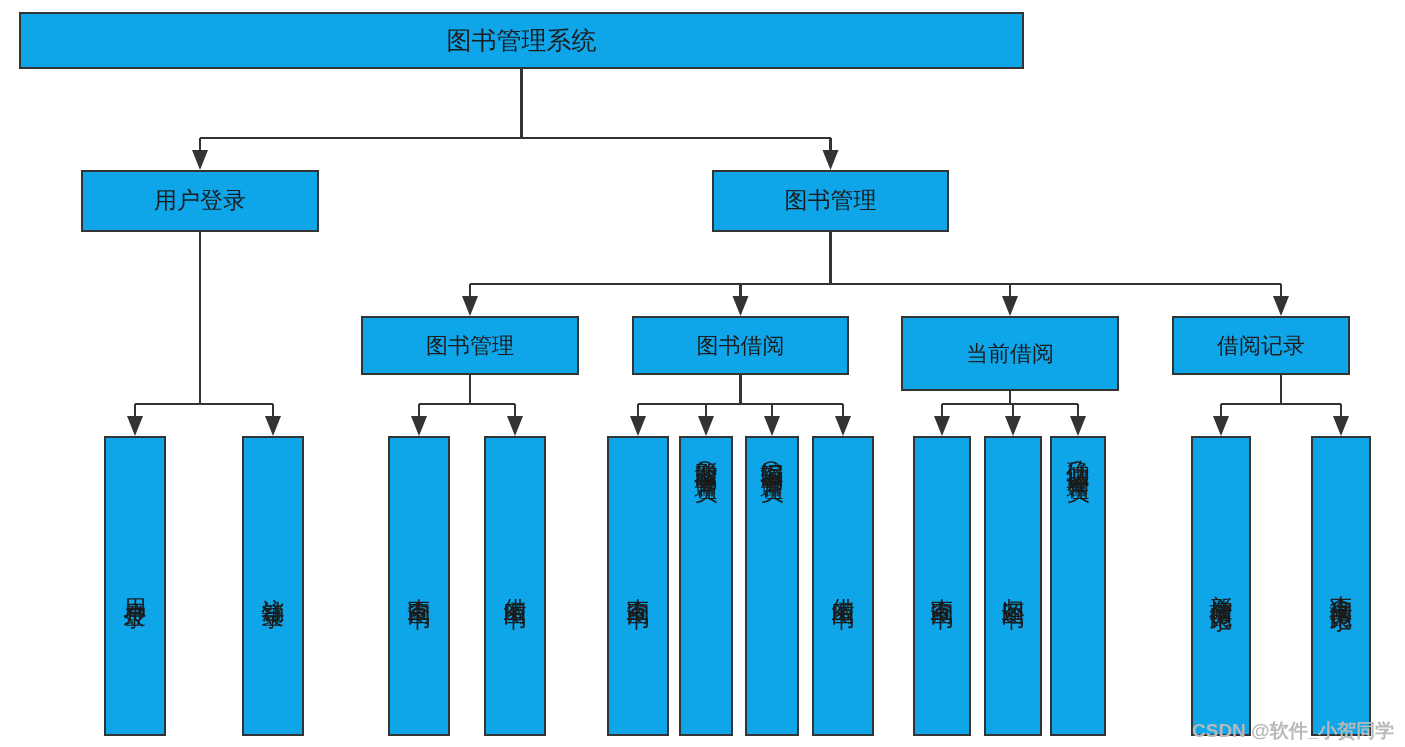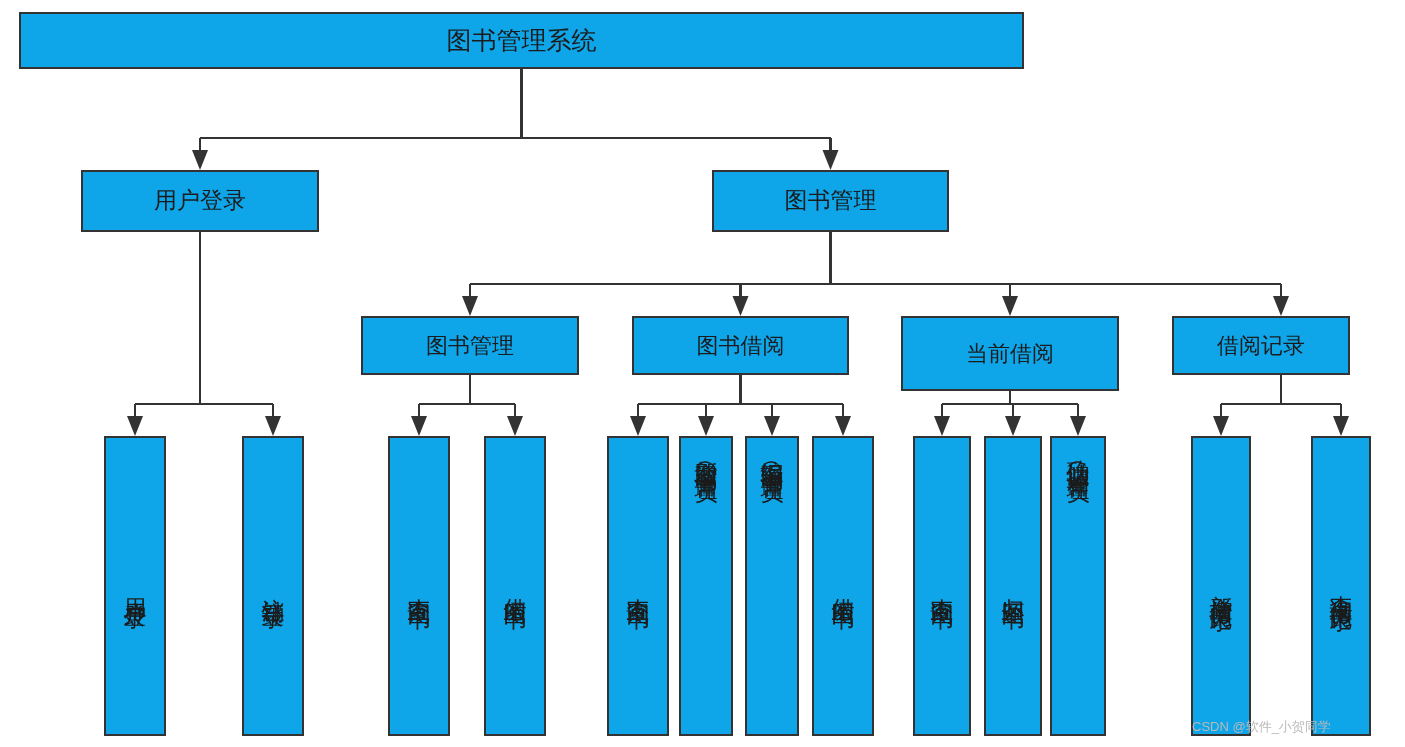--- a/index.html
+++ b/index.html
@@ -62,24 +62,25 @@
     letter-spacing: 3px;
     line-height: 1;
     white-space: nowrap;
   }
   .node.v.mid {
     align-items: center;
     padding-top: 0;
   }
   .watermark {
     position: absolute;
-    font-size: 13px;
+    font-size: 19px;
     color: #b9b9b9;
     white-space: nowrap;
     user-select: none;
+    font-weight: bold;
   }
 </style>
 </head>
 <body>
 
 <div id="canvas">
   <svg id="edges" viewBox="0 0 1405 747">
       <line x1="521.5" y1="69" x2="521.5" y2="138" stroke="#333333" stroke-width="2.5" shape-rendering="crispEdges"></line>
       <line x1="200" y1="138" x2="830.5" y2="138" stroke="#333333" stroke-width="2.5" shape-rendering="crispEdges"></line>
       <line x1="200" y1="138" x2="200" y2="150" stroke="#333333" stroke-width="2.5" shape-rendering="crispEdges"></line>

